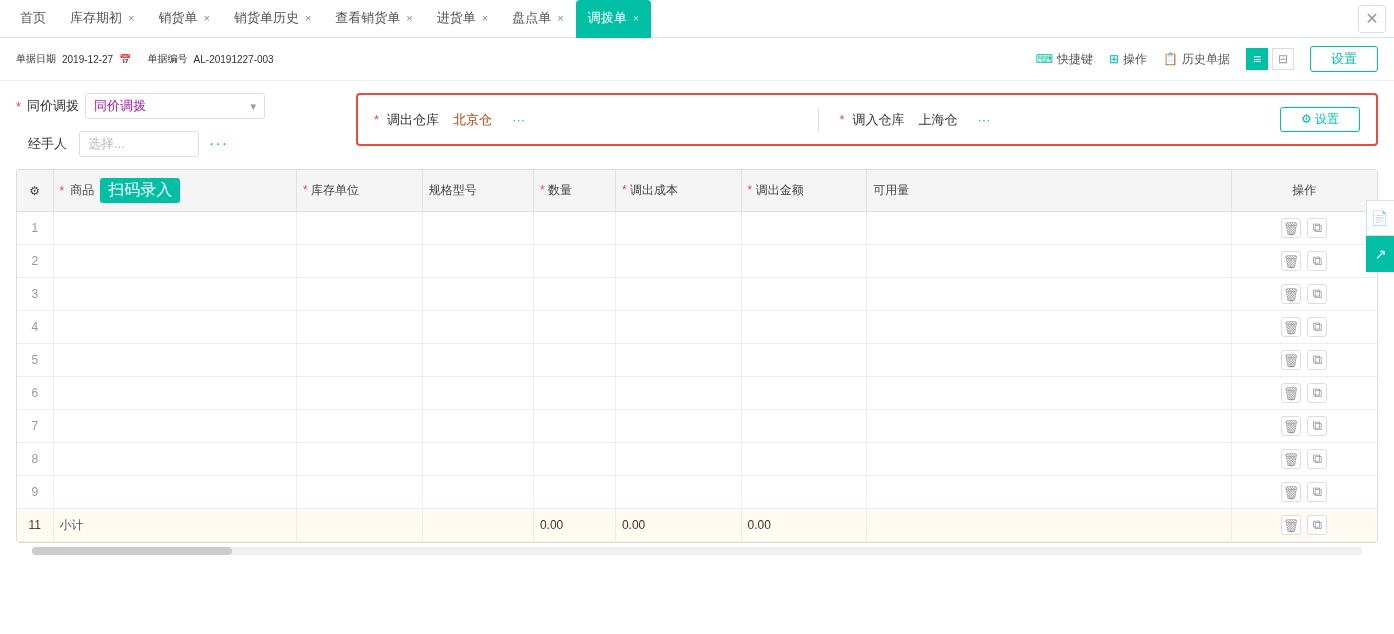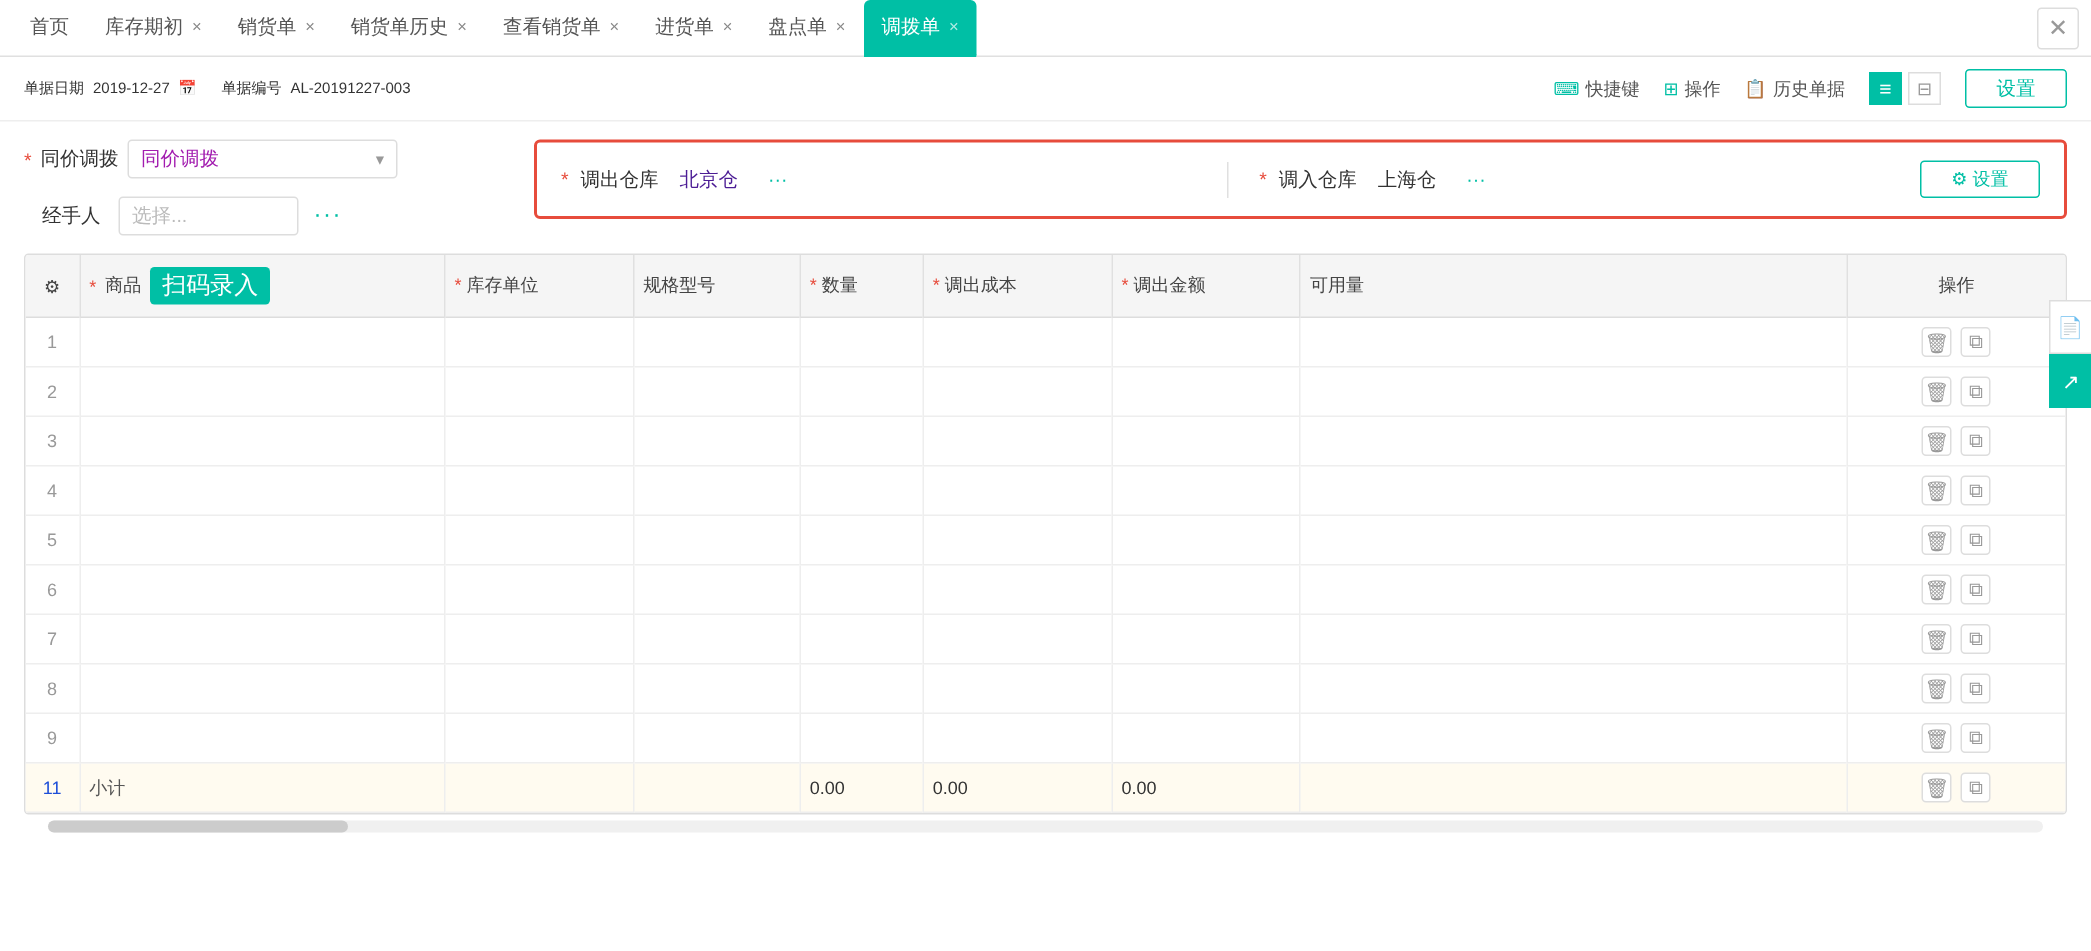--- a/index.html
+++ b/index.html
@@ -369,21 +369,21 @@
       <span style="margin-left:12px;">经手人</span>
       <span class="placeholder-text" style="margin-left:6px; border:1px solid #ddd; padding: 3px 8px; border-radius:3px; min-width:120px; display:inline-block;">选择...</span>
       <span class="dots-btn" style="margin-left:4px; color:#00bfa5;">···</span>
     </div>
   </div>
 
   <div class="form-right">
     <div class="warehouse-field">
       <span style="color:#e74c3c;">*</span>
       <span>调出仓库</span>
-      <span style="color:#4c1d95; margin-left:6px;">北京仓</span>
+      <span style="color:#c2410c; margin-left:6px;">北京仓</span>
       <span class="dots-btn" style="margin-left:12px; color:#00bfa5;">···</span>
     </div>
     <div class="field-divider"></div>
     <div class="warehouse-field">
       <span style="color:#e74c3c;">*</span>
       <span>调入仓库</span>
       <span style="color:#333; margin-left:6px;">上海仓</span>
       <span class="dots-btn" style="margin-left:12px; color:#00bfa5;">···</span>
     </div>
     <div style="margin-left:16px;">
@@ -570,21 +570,21 @@
       <td></td>
       <td></td>
       <td>
         <div class="action-cell">
           <div class="action-icon">🗑</div>
           <div class="action-icon">⧉</div>
         </div>
       </td>
     </tr>
         <tr class="subtotal-row">
-      <td style="color:#1d4ed8;">11</td>
+      <td style="color:#404040;">11</td>
       <td colspan="1">小计</td>
       <td></td>
       <td></td>
       <td style="color:#333;">0.00</td>
       <td style="color:#333;">0.00</td>
       <td style="color:#333;">0.00</td>
       <td></td>
       <td>
         <div class="action-cell">
           <div class="action-icon">🗑</div>

